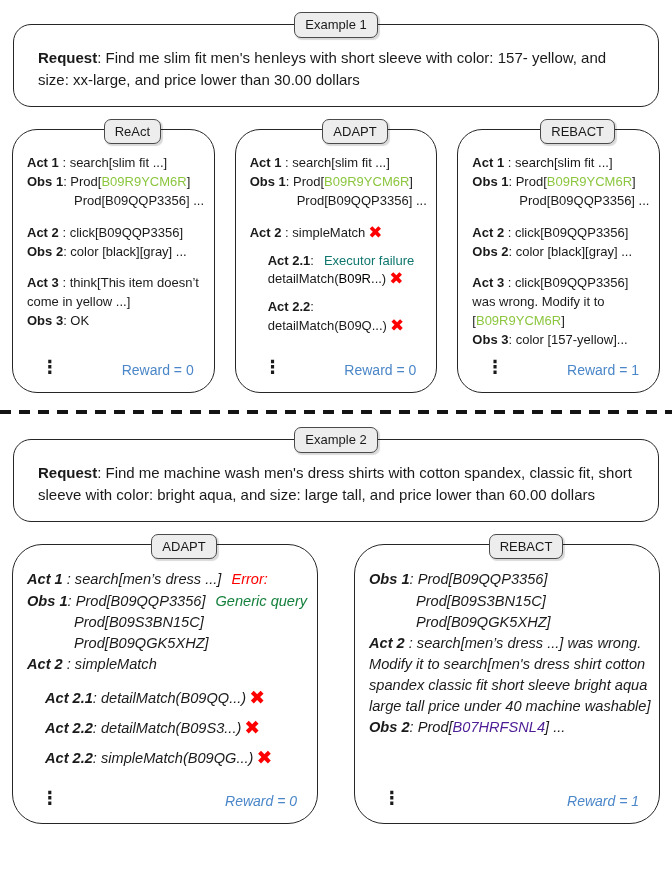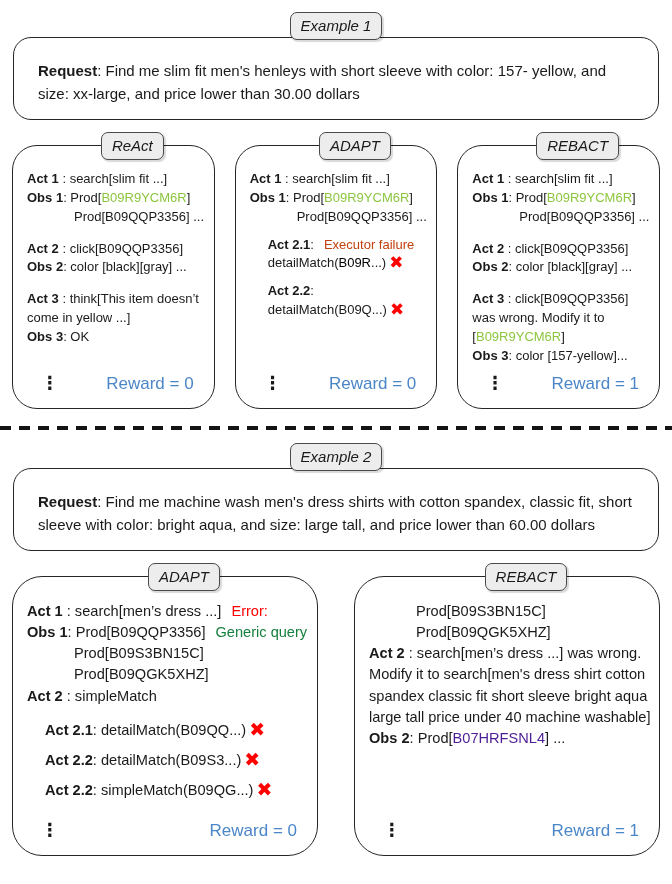--- a/index.html
+++ b/index.html
@@ -9,29 +9,28 @@
     color:#1a1a1a;
     -webkit-font-smoothing:antialiased;
   }
   .figure{padding-top:12px;}
   .badge-row{display:flex;justify-content:center;position:relative;z-index:2;}
   .badge{
     background:#ededed;
     border:1.5px solid #4a4a4a;
     border-radius:7px;
     padding:4px 10px;
-    font-size:15px;
+    font-size:13px;
     line-height:1.2;
     box-shadow:1.5px 1.5px 1px rgba(0,0,0,0.15);
     white-space:nowrap;
-    font-style:italic;
   }
   .example-badge{margin-bottom:-15px;}
   .request-box{
-    margin:12px 13px;
+    margin:1px 13px;
     border:1.6px solid #262626;
     border-radius:18px;
     background:#fff;
     padding:22px 22px 14px 24px;
     font-size:15px;
     line-height:1.5;
   }
   .cards{display:flex;align-items:stretch;margin:12px 12px 0;}
   .cards-3{gap:20px;}
   .cards-2{gap:36px;}
@@ -40,40 +39,40 @@
   .card{
     flex:1;
     box-sizing:border-box;
     border:1.6px solid #262626;
     border-radius:28px;
     background:#fff;
     padding:24px 8px 12px 14px;
     display:flex;flex-direction:column;
   }
   .cards-3 .card{min-height:264px;border-radius:25px;}
-  .cards-2 .card{min-height:280px;border-radius:30px;}
+  .cards-2 .card{min-height:280px;border-radius:30px;font-style:italic;}
   .card-body{display:block;}
   .ln{margin:0;white-space:nowrap;}
   .cards-3 .ln{font-size:13px;line-height:1.45;}
   .cards-2 .ln{font-size:14.6px;line-height:1.45;}
   .ln.wrap{white-space:normal;}
   .i1{padding-left:18px;}
   .i2{padding-left:47px;}
   .g1{margin-top:13px;}
   .g2{margin-top:9px;}
   .b{font-weight:700;}
   .annot{margin-left:10px;font-weight:400;}
   .xmark{font-weight:700;font-size:1.3em;margin-left:3px;vertical-align:-1px;line-height:0;}
   .card-foot{
     margin-top:auto;
     display:flex;justify-content:space-between;align-items:flex-end;
     padding:6px 12px 2px 14px;
   }
   .vdots{font-weight:700;font-size:18px;}
-  .reward{font-size:17px;}
+  .reward{font-size:14px;}
   .divider{
     height:4px;
     margin:17px 0 13px;
     background:repeating-linear-gradient(90deg,#141414 0 11px,transparent 11px 19px);
   }
 </style>
 </head>
 <body>
 
 <div class="figure">
@@ -104,21 +103,22 @@
             </div>
           </div>
         </div>
         <div class="card-col">
           <div class="badge card-badge">ADAPT</div>
           <div class="card">
             <div class="card-body">
               <p class="ln"><span class="b">Act 1 </span><span>: search[slim fit ...]</span></p>
               <p class="ln"><span class="b">Obs 1</span><span>: Prod[</span><span style="color: rgb(140, 198, 63);">B09R9YCM6R</span><span>]</span></p>
               <p class="ln i2"><span>Prod[B09QQP3356] ...</span></p>
-              <p class="ln i1 g2"><span class="b">Act 2.1</span><span>:</span><span class="annot" style="color: #c2410c;">Executor failure</span></p>
+              <p class="ln g1"><span class="b">Act 2 </span><span>: simpleMatch</span><span class="xmark" style="color: rgb(255, 0, 0);">✖</span></p>
+              <p class="ln i1 g2"><span class="b">Act 2.1</span><span>:</span><span class="annot" style="color: #0f766e;">Executor failure</span></p>
               <p class="ln i1"><span>detailMatch(</span><span style="color: #000000;">B09R</span><span>...)</span><span class="xmark" style="color: rgb(255, 0, 0);">✖</span></p>
               <p class="ln i1 g2"><span class="b">Act 2.2</span><span>:</span></p>
               <p class="ln i1"><span>detailMatch(B09Q...)</span><span class="xmark" style="color: rgb(255, 0, 0);">✖</span></p>
             </div>
             <div class="card-foot">
               <span class="vdots">⋮</span>
               <span class="reward" style="color: rgb(74, 134, 200);">Reward = 0</span>
             </div>
           </div>
         </div>
@@ -169,20 +169,21 @@
             <div class="card-foot">
               <span class="vdots">⋮</span>
               <span class="reward" style="color: rgb(74, 134, 200);">Reward = 0</span>
             </div>
           </div>
         </div>
         <div class="card-col">
           <div class="badge card-badge">REBACT</div>
           <div class="card">
             <div class="card-body">
+              <p class="ln"><span class="b">Obs 1</span><span>: Prod[B09QQP3356]</span></p>
               <p class="ln i2"><span>Prod[B09S3BN15C]</span></p>
               <p class="ln i2"><span>Prod[B09QGK5XHZ]</span></p>
               <p class="ln wrap"><span class="b">Act 2 </span><span>: search[men’s dress ...] was wrong. Modify it to search[men's dress shirt cotton spandex classic fit short sleeve bright aqua large tall price under 40 machine washable]</span></p>
               <p class="ln wrap"><span class="b">Obs 2</span><span>: Prod[</span><span style="color: #4c1d95;">B07HRFSNL4</span><span>] ...</span></p>
             </div>
             <div class="card-foot">
               <span class="vdots">⋮</span>
               <span class="reward" style="color: rgb(74, 134, 200);">Reward = 1</span>
             </div>
           </div>

